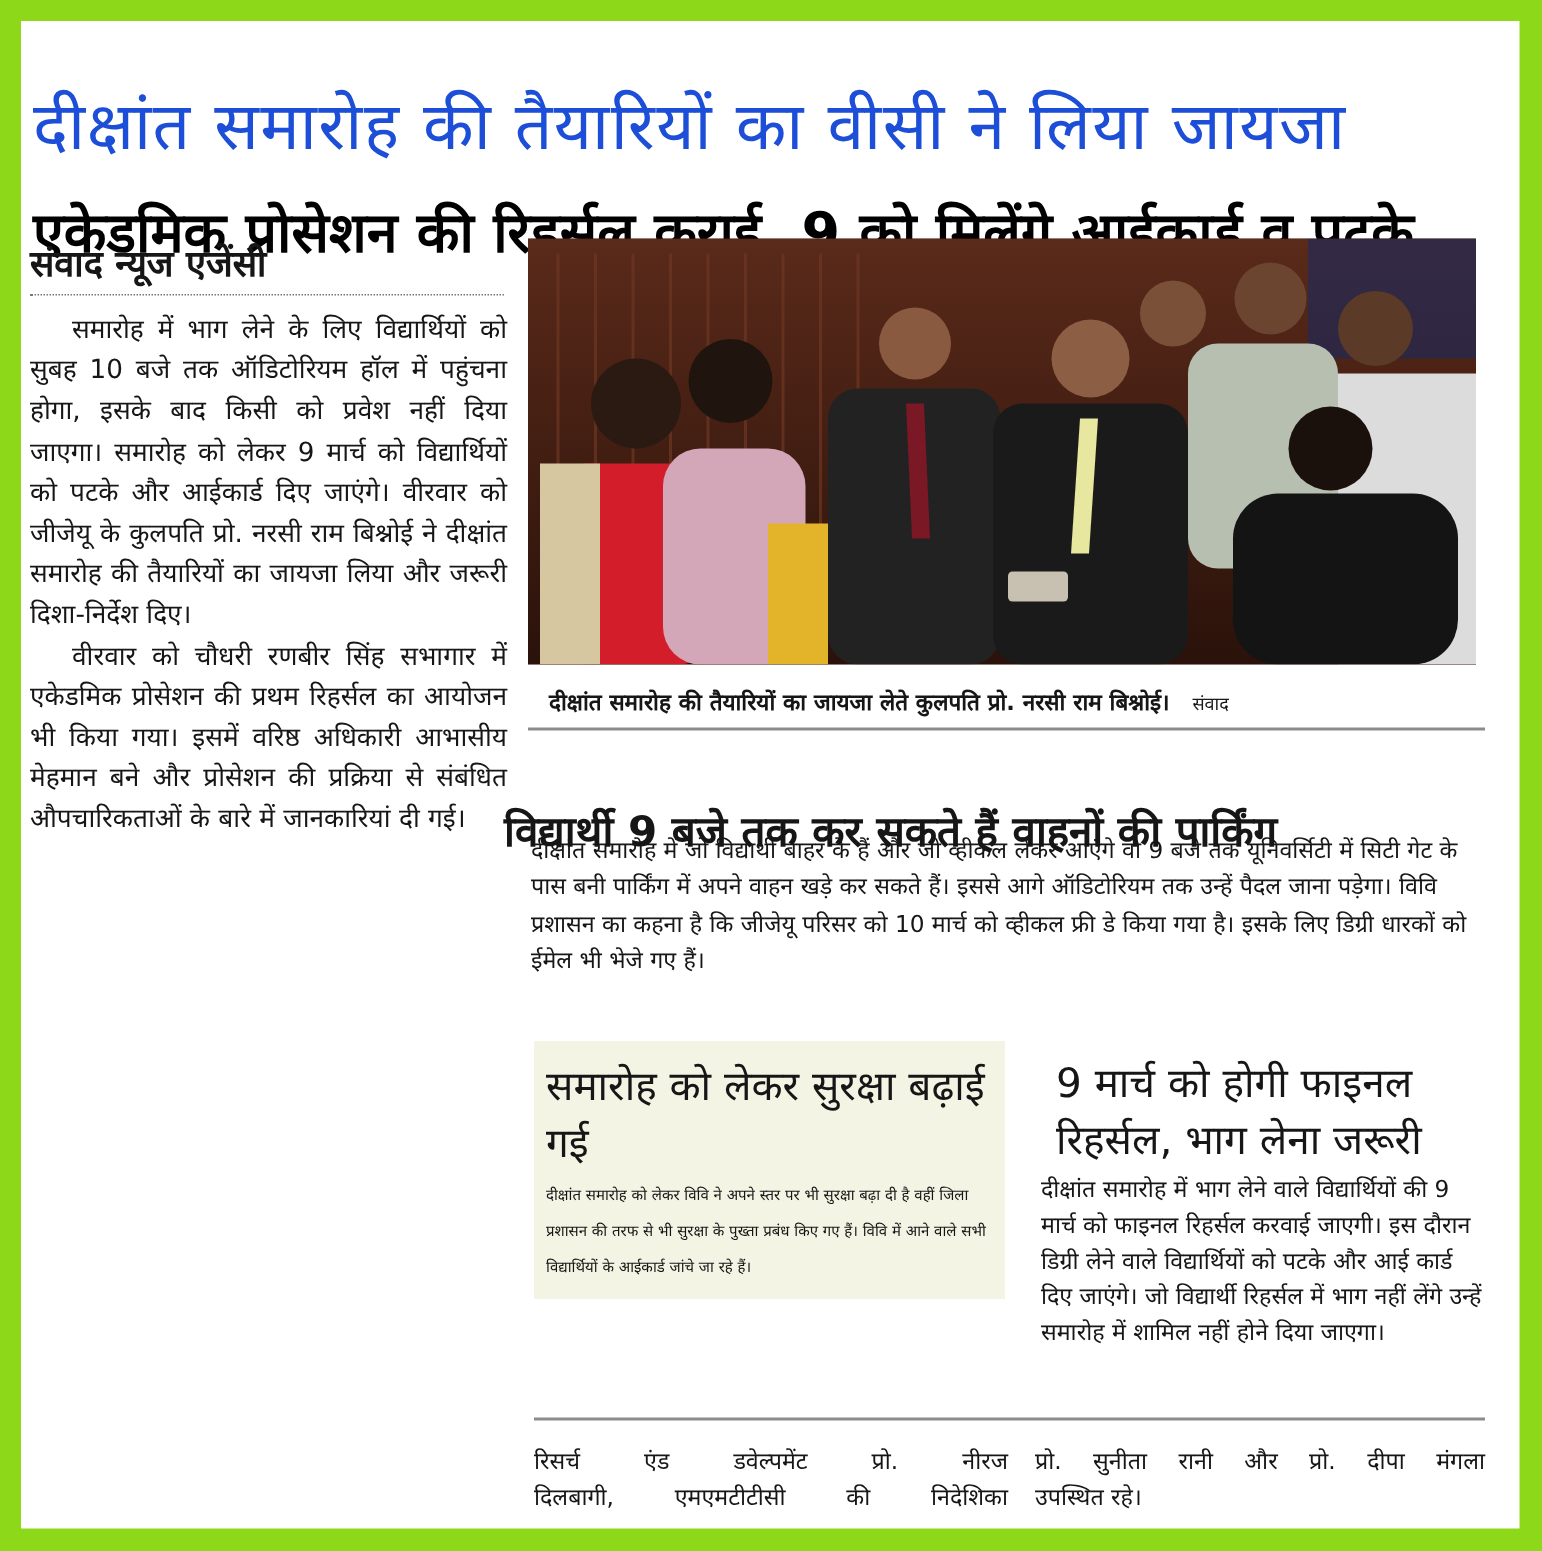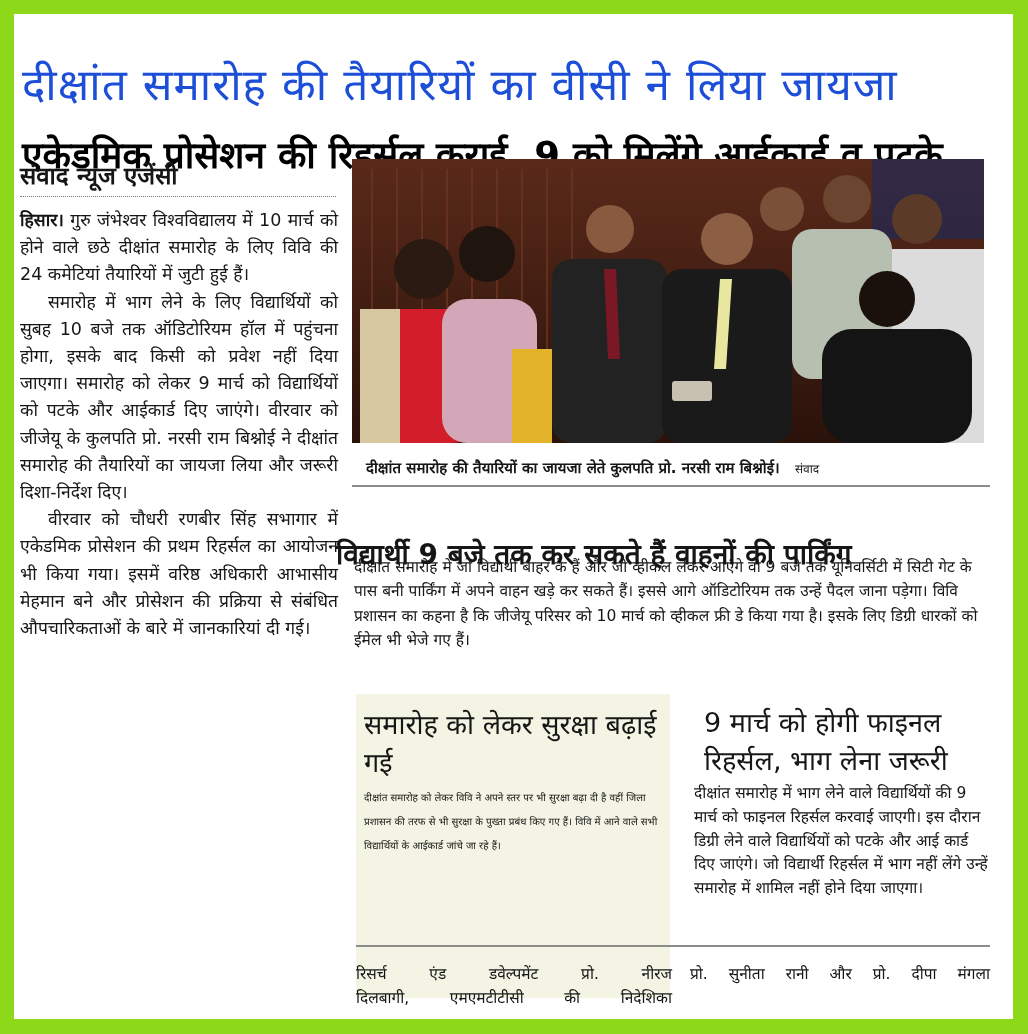--- a/index.html
+++ b/index.html
@@ -12,21 +12,21 @@
     .leftcol { position:absolute; left:20px; top:207px; width:318px; }
     .leftcol p { margin:0; font-size:17.5px; line-height:27.2px; text-align:justify; text-align-last:left; }
     .leftcol p.ind { text-indent:28px; }
     .leftcol .place { font-weight:bold; }
     .photo { position:absolute; left:352px; top:159px; width:632px; height:284px; overflow:hidden; background:#3a1810; }
     .caption { position:absolute; left:366px; top:456px; width:620px; font-size:15px; font-weight:bold; line-height:24px; white-space:nowrap; }
     .caption .credit { font-weight:normal; font-size:12px; margin-left:10px; }
     .rule { position:absolute; height:0; border-top:2px solid #8c8c8c; }
     .sub1 { position:absolute; left:336px; top:507px; width:640px; font-size:28px; line-height:40px; white-space:nowrap; }
     .para1 { position:absolute; left:354px; top:555px; width:635px; font-size:15.5px; line-height:24.3px; margin:0; }
-    .boxL { position:absolute; left:356px; top:694px; width:314px; height:304px; background:#f4f4e4; }
+    .boxL { position:absolute; left:356px; top:694px; width:314px; height:172px; background:#f4f4e4; }
     .boxL .bh { margin:12px 0 0 8px; font-size:27px; line-height:38px; }
     .boxL .bp { margin:4px 0 0 8px; width:298px; font-size:10px; line-height:23.8px; }
     .boxR { position:absolute; left:690px; top:696px; width:300px; }
     .boxR .bh { margin:8px 0 0 14px; font-size:27px; line-height:38px; }
     .boxR .bp { margin:2px 0 0 4px; font-size:15.5px; line-height:23.8px; }
     .bottomL { position:absolute; left:356px; top:962px; width:316px; font-size:15.5px; line-height:24px; text-align:justify; text-align-last:justify; }
     .bottomL2 { position:absolute; left:356px; top:986px; width:316px; font-size:15.5px; line-height:24px; text-align:justify; text-align-last:justify; }
     .bottomR { position:absolute; left:690px; top:962px; width:300px; font-size:15.5px; line-height:24px; }
     .bottomR .l1 { text-align:justify; text-align-last:justify; }
   </style>
@@ -35,21 +35,20 @@
 
 <div class="page"></div>
 
 <h1 class="hl1">दीक्षांत समारोह की तैयारियों का वीसी ने लिया जायजा</h1>
 <h2 class="hl2">एकेडमिक प्रोसेशन की रिहर्सल कराई, 9 को मिलेंगे आईकार्ड व पटके</h2>
 
 <div class="byline">संवाद न्यूज एजेंसी</div>
 <div class="dotline"></div>
 
 <div class="leftcol">
-  <p><span class="place">हिसार।</span> <span>गुरु जंभेश्वर विश्वविद्यालय में 10 मार्च को होने वाले छठे दीक्षांत समारोह के लिए विवि की 24 कमेटियां तैयारियों में जुटी हुई हैं।</span></p>
   <p class="ind">समारोह में भाग लेने के लिए विद्यार्थियों को सुबह 10 बजे तक ऑडिटोरियम हॉल में पहुंचना होगा, इसके बाद किसी को प्रवेश नहीं दिया जाएगा। समारोह को लेकर 9 मार्च को विद्यार्थियों को पटके और आईकार्ड दिए जाएंगे। वीरवार को जीजेयू के कुलपति प्रो. नरसी राम बिश्नोई ने दीक्षांत समारोह की तैयारियों का जायजा लिया और जरूरी दिशा-निर्देश दिए।</p>
   <p class="ind">वीरवार को चौधरी रणबीर सिंह सभागार में एकेडमिक प्रोसेशन की प्रथम रिहर्सल का आयोजन भी किया गया। इसमें वरिष्ठ अधिकारी आभासीय मेहमान बने और प्रोसेशन की प्रक्रिया से संबंधित औपचारिकताओं के बारे में जानकारियां दी गई।</p>
 </div>
 
 <div class="photo">
   <svg width="632" height="284" viewBox="0 0 632 284">
     <defs>
       <linearGradient id="wall" x1="0" y1="0" x2="0" y2="1">
         <stop offset="0" stop-color="#5a2a1a"></stop>
         <stop offset="1" stop-color="#2a120a"></stop>
@@ -110,13 +109,14 @@
   <div class="bh">9 मार्च को होगी फाइनल रिहर्सल, भाग लेना जरूरी</div>
   <div class="bp">दीक्षांत समारोह में भाग लेने वाले विद्यार्थियों की 9 मार्च को फाइनल रिहर्सल करवाई जाएगी। इस दौरान डिग्री लेने वाले विद्यार्थियों को पटके और आई कार्ड दिए जाएंगे। जो विद्यार्थी रिहर्सल में भाग नहीं लेंगे उन्हें समारोह में शामिल नहीं होने दिया जाएगा।</div>
 </div>
 
 <div class="rule" style="left:356px; top:945px; width:634px;"></div>
 
 <div class="bottomL">रिसर्च एंड डवेल्पमेंट प्रो. नीरज</div>
 <div class="bottomL2">दिलबागी, एमएमटीटीसी की निदेशिका</div>
 <div class="bottomR">
   <div class="l1">प्रो. सुनीता रानी और प्रो. दीपा मंगला</div>
+  <div>उपस्थित रहे।</div>
 </div>
 
 </body></html>

